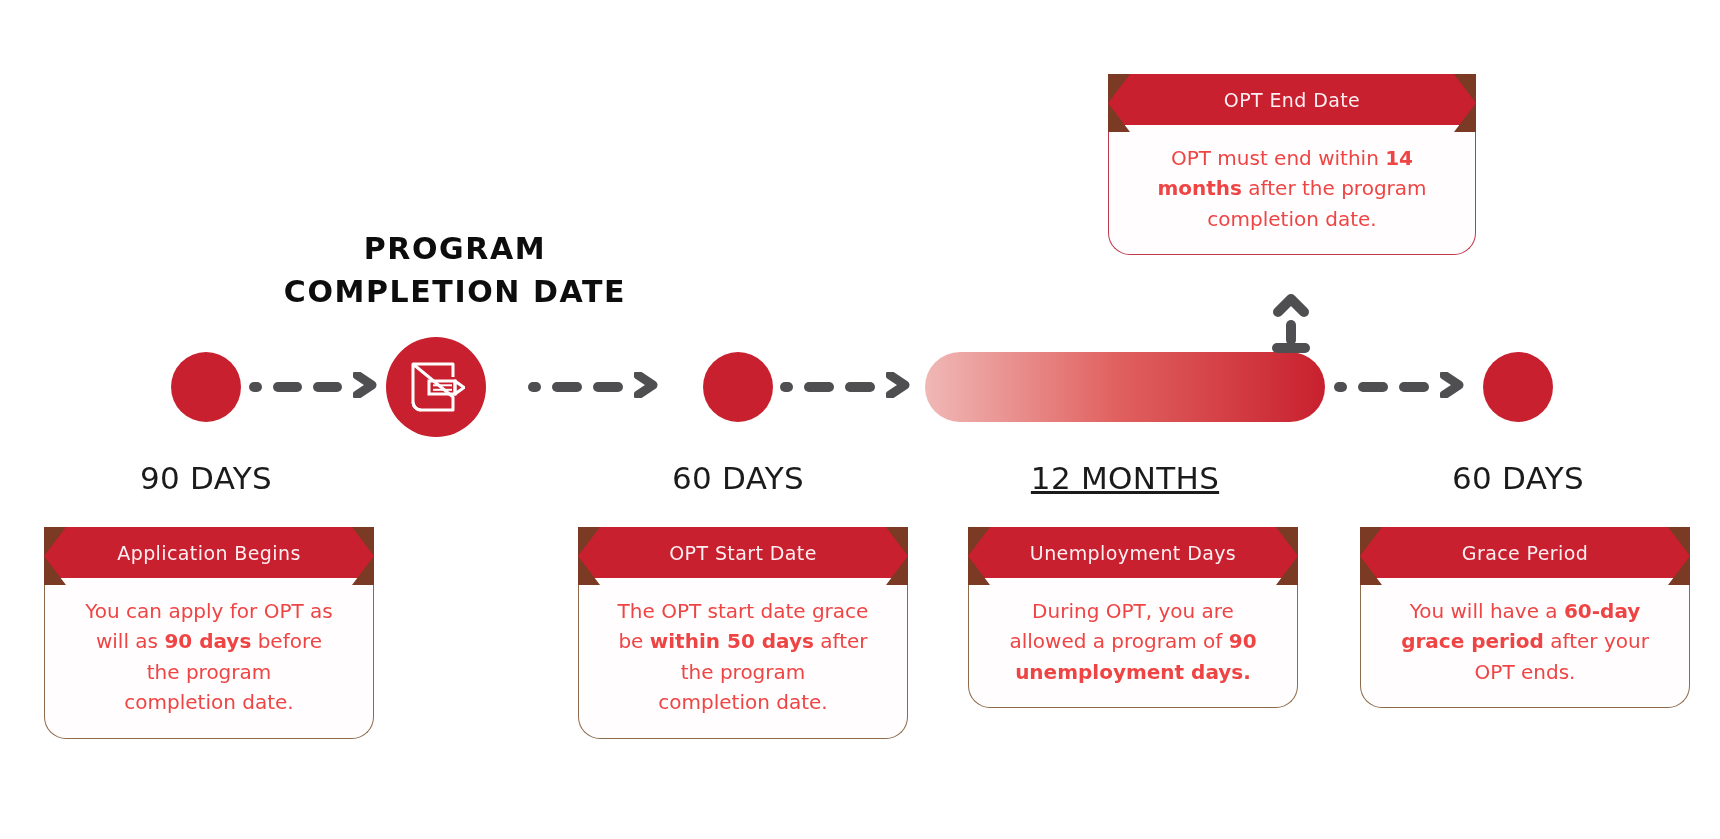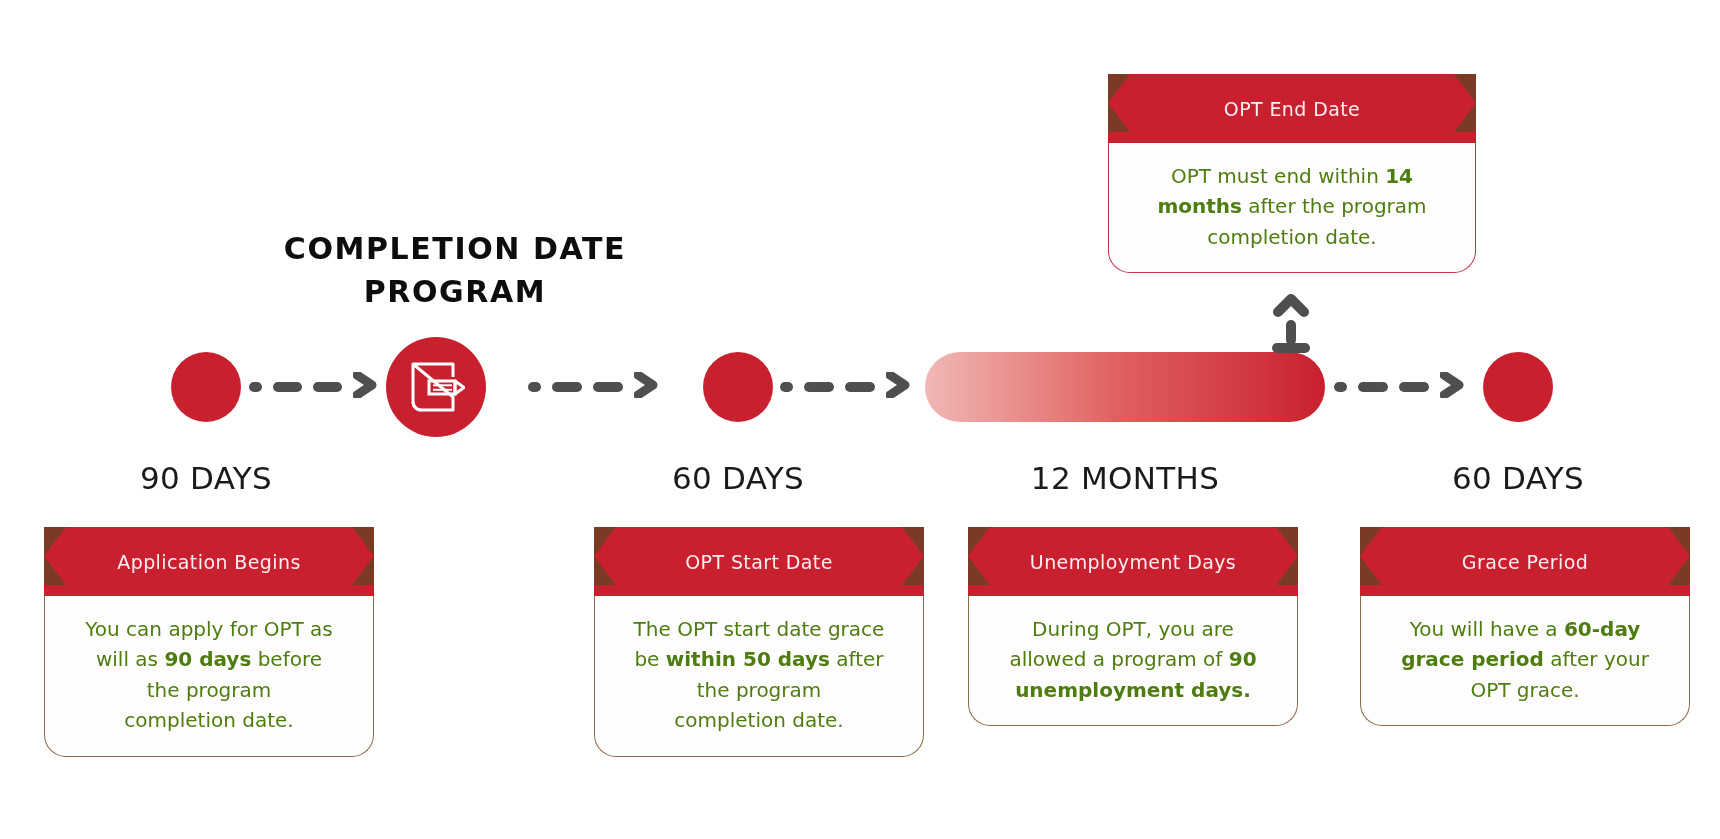--- a/index.html
+++ b/index.html
@@ -89,21 +89,21 @@
     letter-spacing: 0.3px;
     white-space: nowrap;
   }
 
   
   .card {
     position: absolute;
   }
   .ribbon {
     position: relative;
-    height: 69px;
+    height: 51px;
     background: #c8202e;
     display: flex;
     align-items: center;
     justify-content: center;
     box-sizing: border-box;
   }
   
   .ribbon .notch {
     position: absolute;
     top: 0;
@@ -127,21 +127,21 @@
     border-top: none;
     border-bottom-left-radius: 22px;
     border-bottom-right-radius: 22px;
     background: #fffdfd;
     box-sizing: border-box;
     padding: 18px 20px 20px 20px;
     text-align: center;
     font-family: "DejaVu Sans", sans-serif;
     font-size: 20px;
     line-height: 1.52;
-    color: #4d7c0f;
+    color: #ef4444;
   }
   .card-body b { font-weight: 700; }
 
   
   .card.up .card-body {
     border: 1.4px solid #c0384a;
     border-top: none;
   }
 </style>
 </head>
@@ -156,22 +156,22 @@
       <span class="ribbon-label">OPT End Date</span>
     </div>
     <div class="card-body">
         <div><span>OPT must end within </span><b>14</b></div>
         <div><b>months</b><span> after the program</span></div>
         <div><span>completion date.</span></div>
       </div>
   </div>
 
   <div class="program-title">
+    <div>PROGRAM</div>
     <div>COMPLETION DATE</div>
-    <div>PROGRAM</div>
   </div>
 
   <div class="node plain" style="left:171px; top:352px;"></div>
 
   <div class="node icon-node" style="left:386px; top:337px;">
     <span>
       <svg width="58" height="54" viewBox="0 0 58 54" fill="none" xmlns="http://www.w3.org/2000/svg">
 
         <path d="M6 4 H46 V17 M46 37 V50 H14 A8 8 0 0 1 6 42 V4 Z" stroke="#ffffff" stroke-width="3" stroke-linejoin="round" fill="none"></path>
         <path d="M6 42 A8 8 0 0 0 14 50" stroke="#ffffff" stroke-width="3" fill="none"></path>
@@ -239,38 +239,38 @@
   <div class="uparrow" style="left:1268px; top:280px;">
     <svg width="46" height="80" viewBox="0 0 46 80" xmlns="http://www.w3.org/2000/svg">
       <path d="M10 32 L23 19 L36 32" stroke="#4f4f52" stroke-width="10" stroke-linecap="round" stroke-linejoin="round" fill="none"></path>
       <line x1="23" y1="45" x2="23" y2="60" stroke="#4f4f52" stroke-width="10" stroke-linecap="round"></line>
       <line x1="9" y1="68" x2="37" y2="68" stroke="#4f4f52" stroke-width="10" stroke-linecap="round"></line>
     </svg>
   </div>
 
   <div class="duration" style="left:76px; top:460px; width:260px;">90 DAYS</div>
   <div class="duration" style="left:608px; top:460px; width:260px;">60 DAYS</div>
-  <div class="duration" style="left:995px; top:460px; width:260px;">12 MONTHS</div>
+  <div class="duration" style="left:995px; top:460px; width:260px;text-decoration:underline;">12 MONTHS</div>
   <div class="duration" style="left:1388px; top:460px; width:260px;">60 DAYS</div>
 
   <div class="card" id="card-application-begins" style="left:44px; top:527px; width:330px;">
     <div class="ribbon">
       <span class="notch left"></span>
       <span class="notch right"></span>
       <span class="ribbon-label">Application Begins</span>
     </div>
     <div class="card-body">
         <div><span>You can apply for OPT as</span></div>
         <div><span>will as </span><b>90 days</b><span> before</span></div>
         <div><span>the program</span></div>
         <div><span>completion date.</span></div>
       </div>
   </div>
 
-  <div class="card" id="card-opt-start-date" style="left:578px; top:527px; width:330px;margin-left:16px;">
+  <div class="card" id="card-opt-start-date" style="left:578px; top:527px; width:330px;">
     <div class="ribbon">
       <span class="notch left"></span>
       <span class="notch right"></span>
       <span class="ribbon-label">OPT Start Date</span>
     </div>
     <div class="card-body">
         <div><span>The OPT start date grace</span></div>
         <div><span>be </span><b>within 50 days</b><span> after</span></div>
         <div><span>the program</span></div>
         <div><span>completion date.</span></div>
@@ -292,17 +292,17 @@
 
   <div class="card" id="card-grace-period" style="left:1360px; top:527px; width:330px;">
     <div class="ribbon">
       <span class="notch left"></span>
       <span class="notch right"></span>
       <span class="ribbon-label">Grace Period</span>
     </div>
     <div class="card-body">
         <div><span>You will have a </span><b>60-day</b></div>
         <div><b>grace period</b><span> after your</span></div>
-        <div><span>OPT grace.</span></div>
+        <div><span>OPT ends.</span></div>
       </div>
   </div>
 
 </div>
 
 </body></html>

